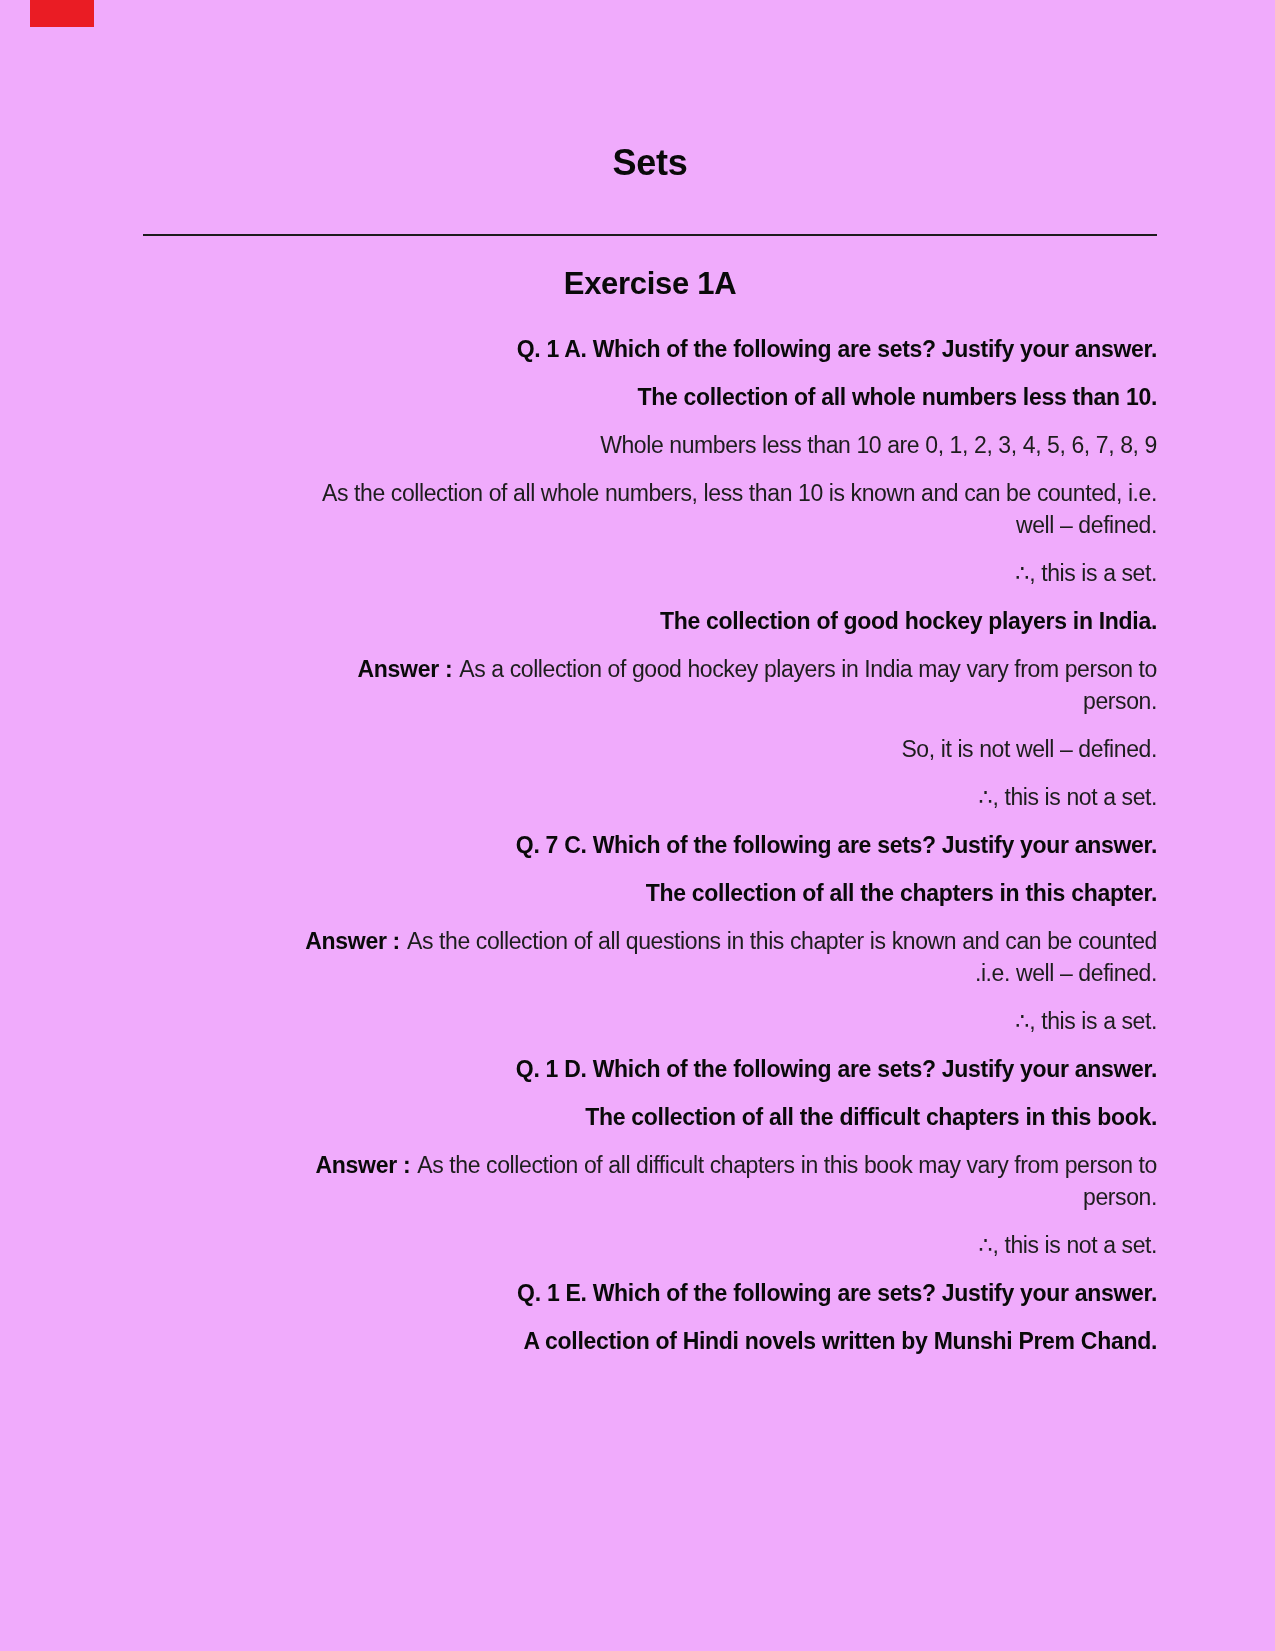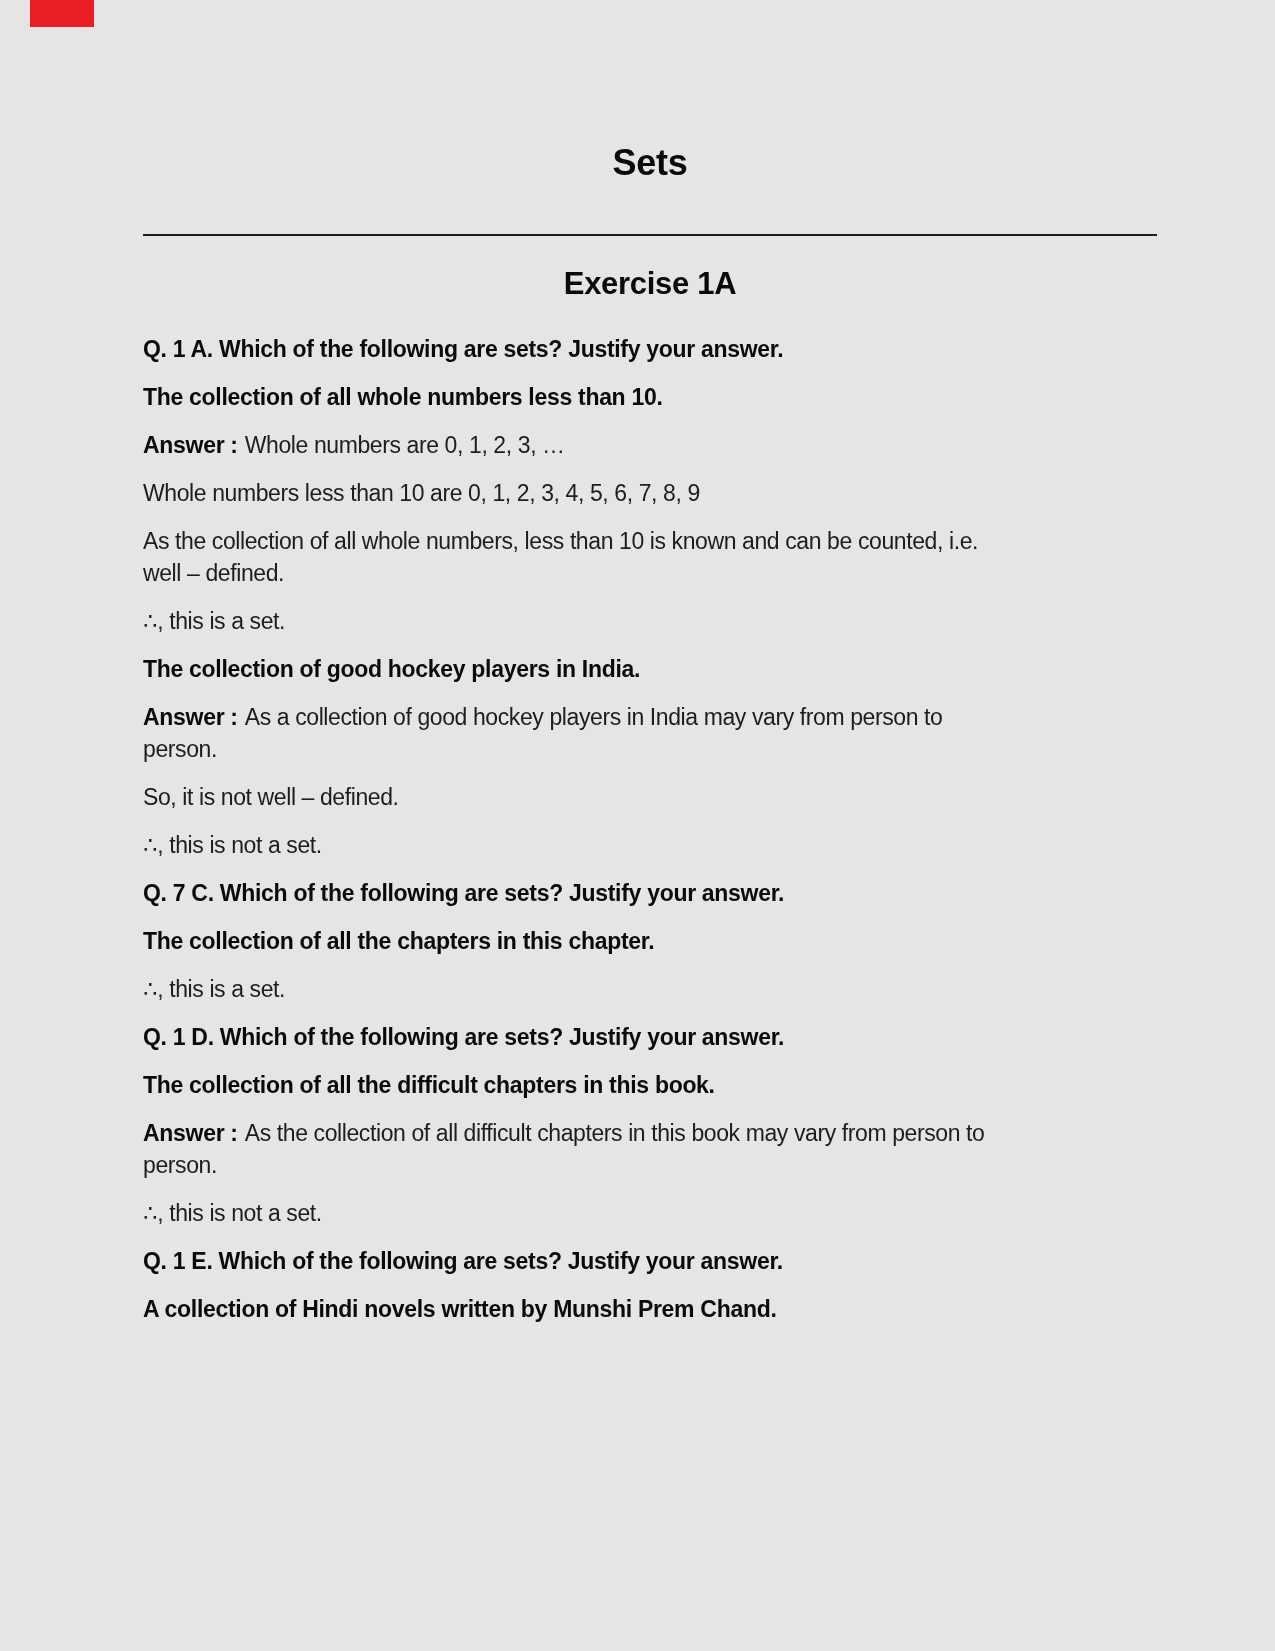--- a/index.html
+++ b/index.html
@@ -1,20 +1,20 @@
 <!DOCTYPE html>
 <html><head>
 <meta charset="utf-8">
 <style>
   html, body { margin: 0; padding: 0; background: #ffffff; }
   .page {
     position: relative;
     width: 1275px;
     height: 1651px;
-    background: #e5e5e5;
+    background: #f0abfc;
     overflow: hidden;
     font-family: "Liberation Sans", "DejaVu Sans", sans-serif;
     color: #1d1d1d;
   }
   .content { padding: 142px 118px 0 143px; }
   .doc-title {
     margin: 0;
     font-size: 36px;
     line-height: 42px;
     font-weight: 700;
@@ -31,53 +31,55 @@
     text-align: center;
     color: #0a0a0a;
     letter-spacing: -0.3px;
   }
   .block {
     margin: 0 0 16px;
     font-size: 23px;
     line-height: 32px;
     letter-spacing: -0.4px;
     white-space: pre-line;
+    text-align: right;
   }
   .first-block { margin-top: 30px; }
   .gap-lg { margin-top: 15px; }
   .q, .st { font-weight: 700; color: #0a0a0a; letter-spacing: -0.3px; }
   .ans-label { font-weight: 700; color: #0a0a0a; letter-spacing: -0.3px; margin-right: 7px; }
   .marker { position: absolute; left: 30px; top: 0; width: 64px; height: 27px; }
 </style>
 </head>
 <body>
 
 <div class="page">
   <div class="marker" style="background: rgb(234, 28, 36);"></div>
   <div class="content">
     <h1 class="doc-title">Sets</h1>
     <div class="rule"></div>
     <h2 class="exercise-heading">Exercise 1A</h2>
 
     <p class="block q first-block">Q. 1 A. Which of the following are sets? Justify your answer.</p>
     <p class="block st gap-lg">The collection of all whole numbers less than 10.</p>
-    <p class="block"><span class="ans-label">Answer :</span><span>Whole numbers are 0, 1, 2, 3, …</span></p>
     <p class="block">Whole numbers less than 10 are 0, 1, 2, 3, 4, 5, 6, 7, 8, 9</p>
     <p class="block">As the collection of all whole numbers, less than 10 is known and can be counted, i.e.
 well – defined.</p>
     <p class="block">∴, this is a set.</p>
 
     <p class="block st">The collection of good hockey players in India.</p>
     <p class="block"><span class="ans-label">Answer :</span><span>As a collection of good hockey players in India may vary from person to
 person.</span></p>
     <p class="block">So, it is not well – defined.</p>
     <p class="block">∴, this is not a set.</p>
 
     <p class="block q">Q. 7 C. Which of the following are sets? Justify your answer.</p>
     <p class="block st">The collection of all the chapters in this chapter.</p>
+    <p class="block"><span class="ans-label">Answer :</span><span>As the collection of all questions in this chapter is known and can be counted
+.i.e. well – defined.</span></p>
     <p class="block">∴, this is a set.</p>
 
     <p class="block q">Q. 1 D. Which of the following are sets? Justify your answer.</p>
     <p class="block st">The collection of all the difficult chapters in this book.</p>
     <p class="block"><span class="ans-label">Answer :</span><span>As the collection of all difficult chapters in this book may vary from person to
 person.</span></p>
     <p class="block">∴, this is not a set.</p>
 
     <p class="block q">Q. 1 E. Which of the following are sets? Justify your answer.</p>
     <p class="block st">A collection of Hindi novels written by Munshi Prem Chand.</p>

